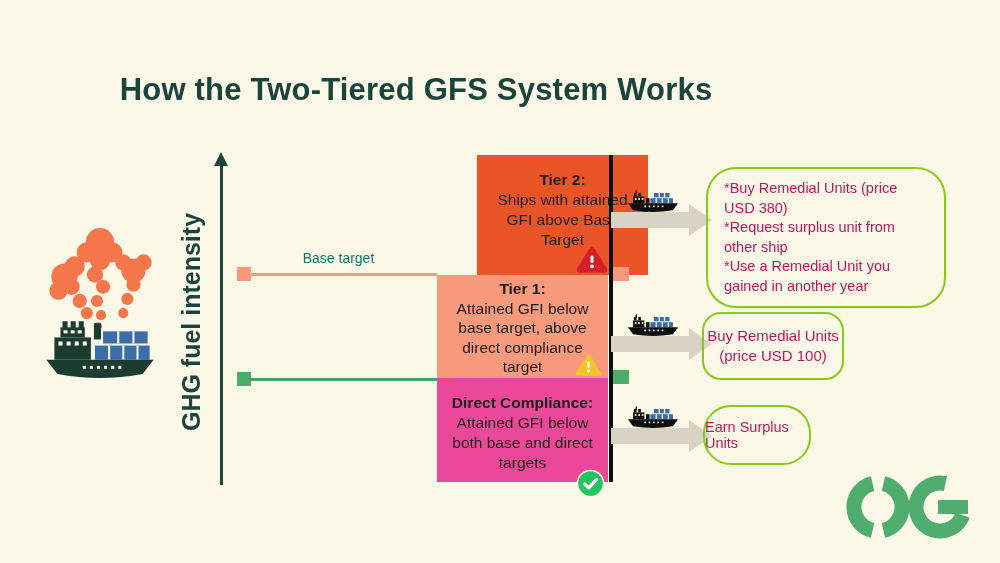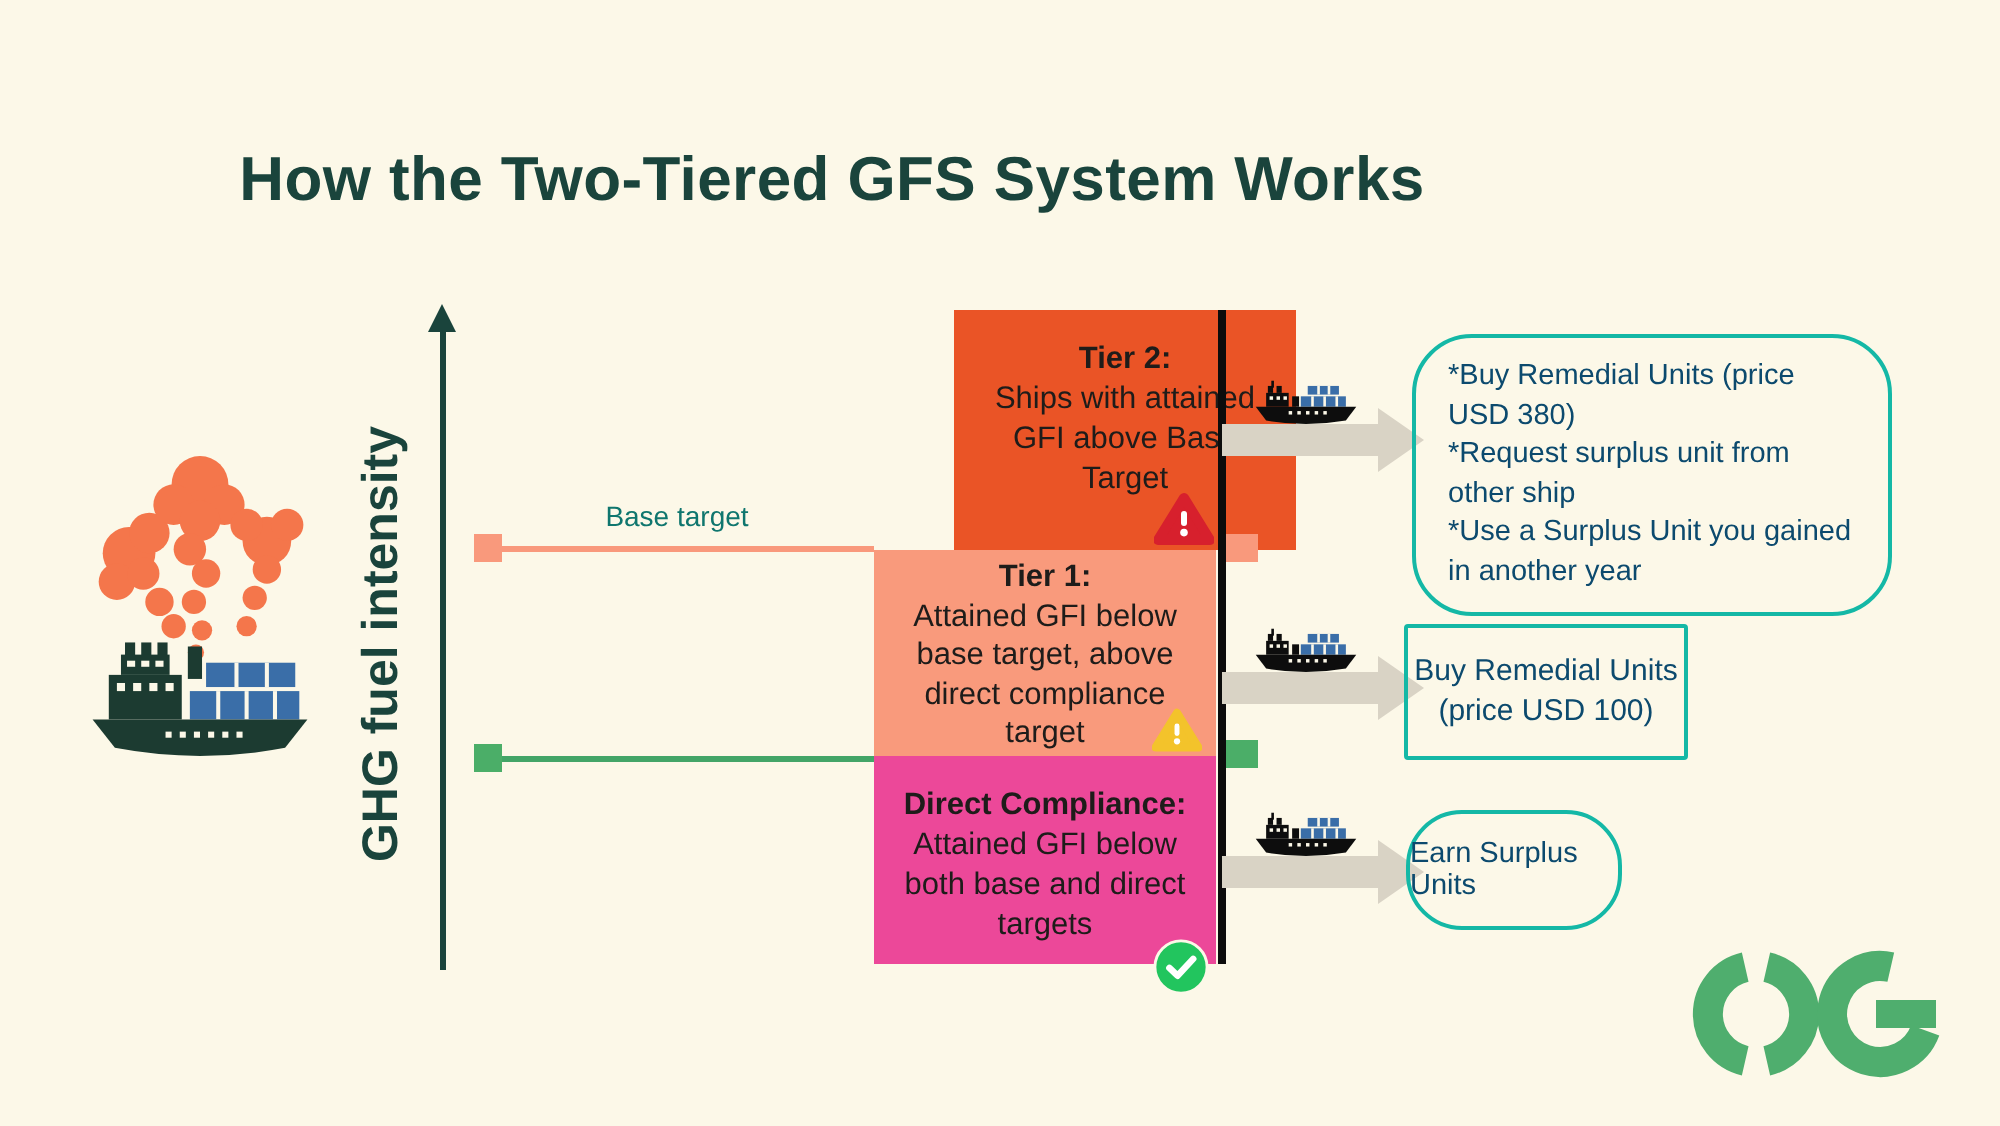--- a/index.html
+++ b/index.html
@@ -46,25 +46,25 @@
 
   .flow-arrow{position:absolute;left:611px;}
   .arrow-1{top:203px;}
   .arrow-2{top:327px;}
   .arrow-3{top:419px;}
   .small-ship{position:absolute;left:627px;}
   .ship-1{top:190px;}
   .ship-2{top:314px;}
   .ship-3{top:406px;}
 
-  .bubble{position:absolute;box-sizing:border-box;border:2px solid #14b8a6;
-          color:#0c4a6e;background:transparent;}
+  .bubble{position:absolute;box-sizing:border-box;border:2px solid #84cc16;
+          color:#be185d;background:transparent;}
   .bubble-1{left:706px;top:167px;width:240px;min-height:122px;border-radius:30px;
             padding:10px 16px;font-size:14.5px;line-height:19.5px;text-align:left;}
-  .bubble-2{left:702px;top:312px;width:142px;height:68px;border-radius:2px;
+  .bubble-2{left:702px;top:312px;width:142px;height:68px;border-radius:19px;
             font-size:15px;line-height:20px;text-align:center;padding-top:12px;}
   .bubble-3{left:703px;top:405px;width:108px;height:60px;border-radius:28px;
             font-size:14.5px;display:flex;align-items:center;justify-content:center;}
 
   .logo{position:absolute;left:845px;top:468px;}
   .sr-only{position:absolute;width:1px;height:1px;overflow:hidden;clip:rect(0 0 0 0);white-space:nowrap;}
 </style>
 </head>
 <body>
 
@@ -255,21 +255,21 @@
         <rect x="25" y="17.5" width="2" height="2"></rect>
       <rect x="30" y="17.5" width="2" height="2"></rect>
         <rect x="35" y="17.5" width="2" height="2"></rect>
       <rect x="40" y="17.5" width="2" height="2"></rect>
     </g>
   </svg>
 
   <div class="bubble bubble-1">
     <div>*Buy Remedial Units (price USD 380)</div>
     <div>*Request surplus unit from other ship</div>
-    <div>*Use a Surplus Unit you gained in another year</div>
+    <div>*Use a Remedial Unit you gained in another year</div>
   </div>
   <div class="bubble bubble-2">
     <div>Buy Remedial Units</div>
     <div>(price USD 100)</div>
   </div>
   <div class="bubble bubble-3">
     <div>Earn Surplus Units</div>
   </div>
 
   <svg class="logo" width="132" height="78" viewBox="0 0 132 78">

